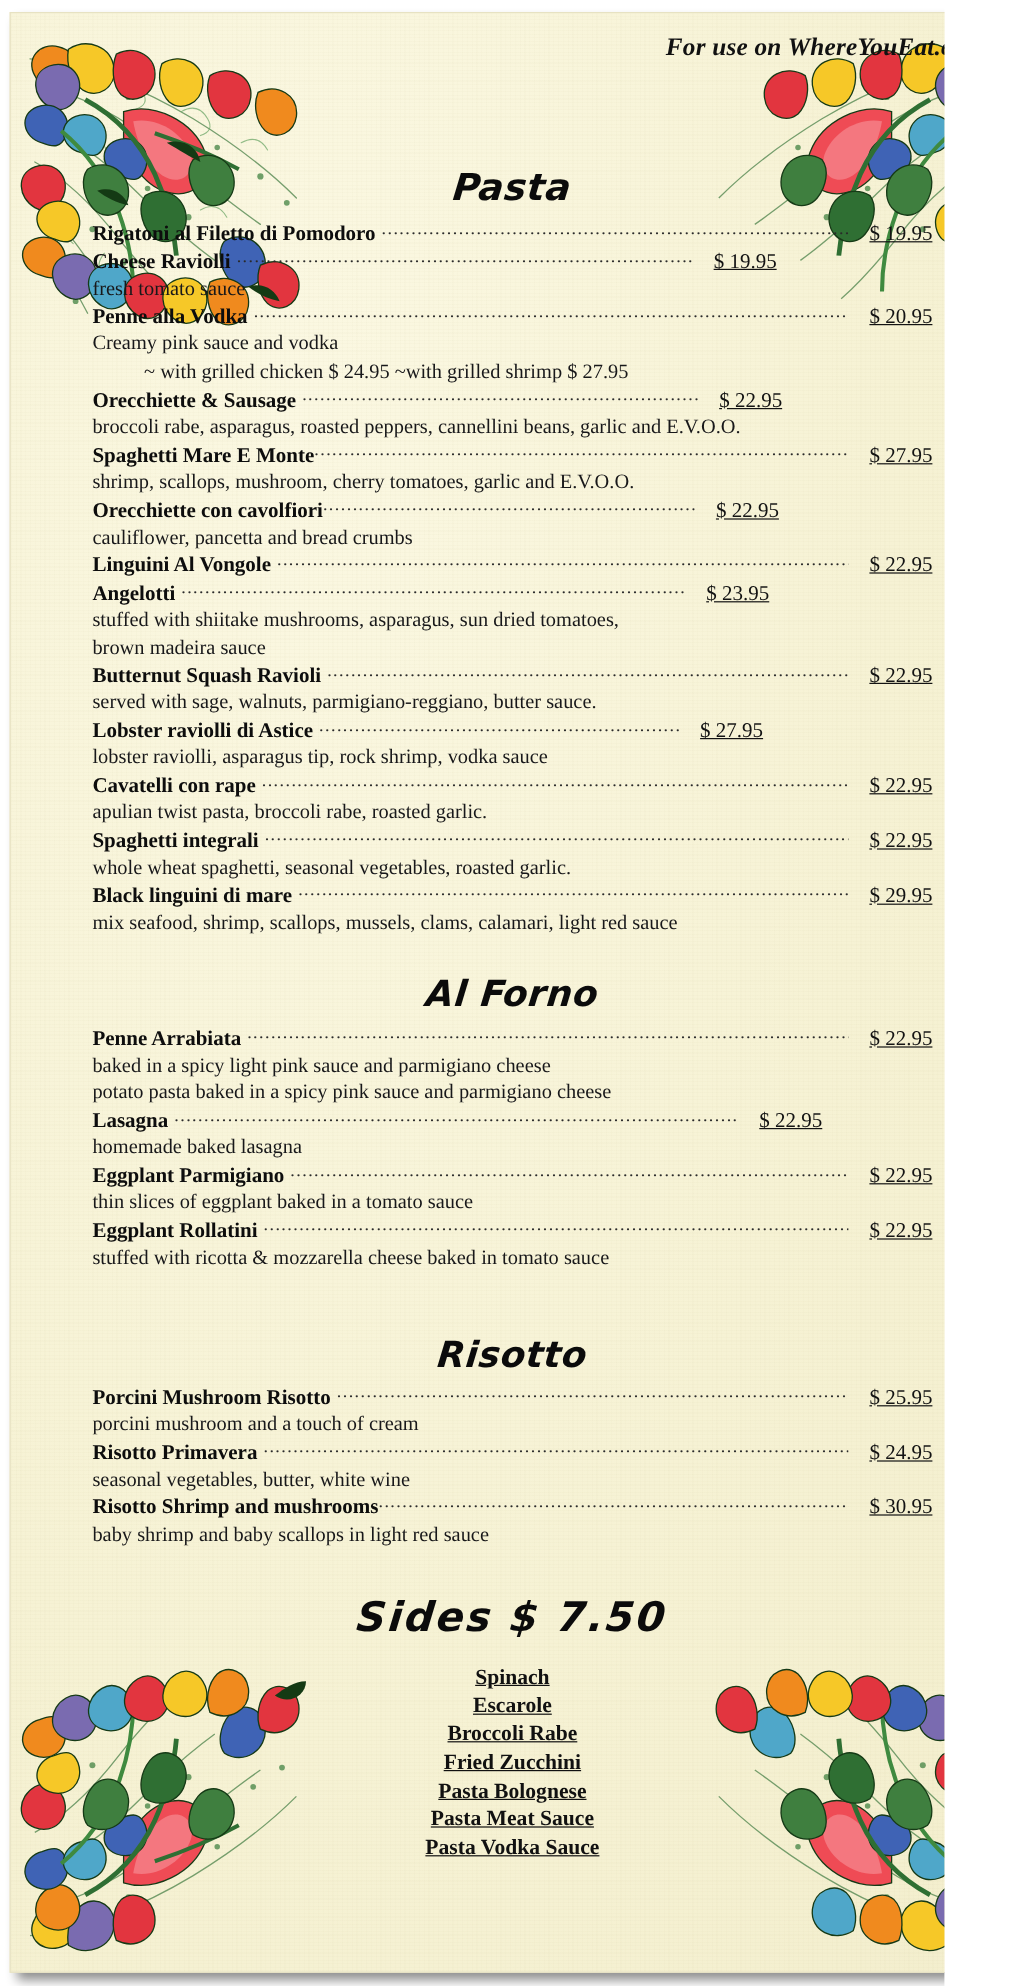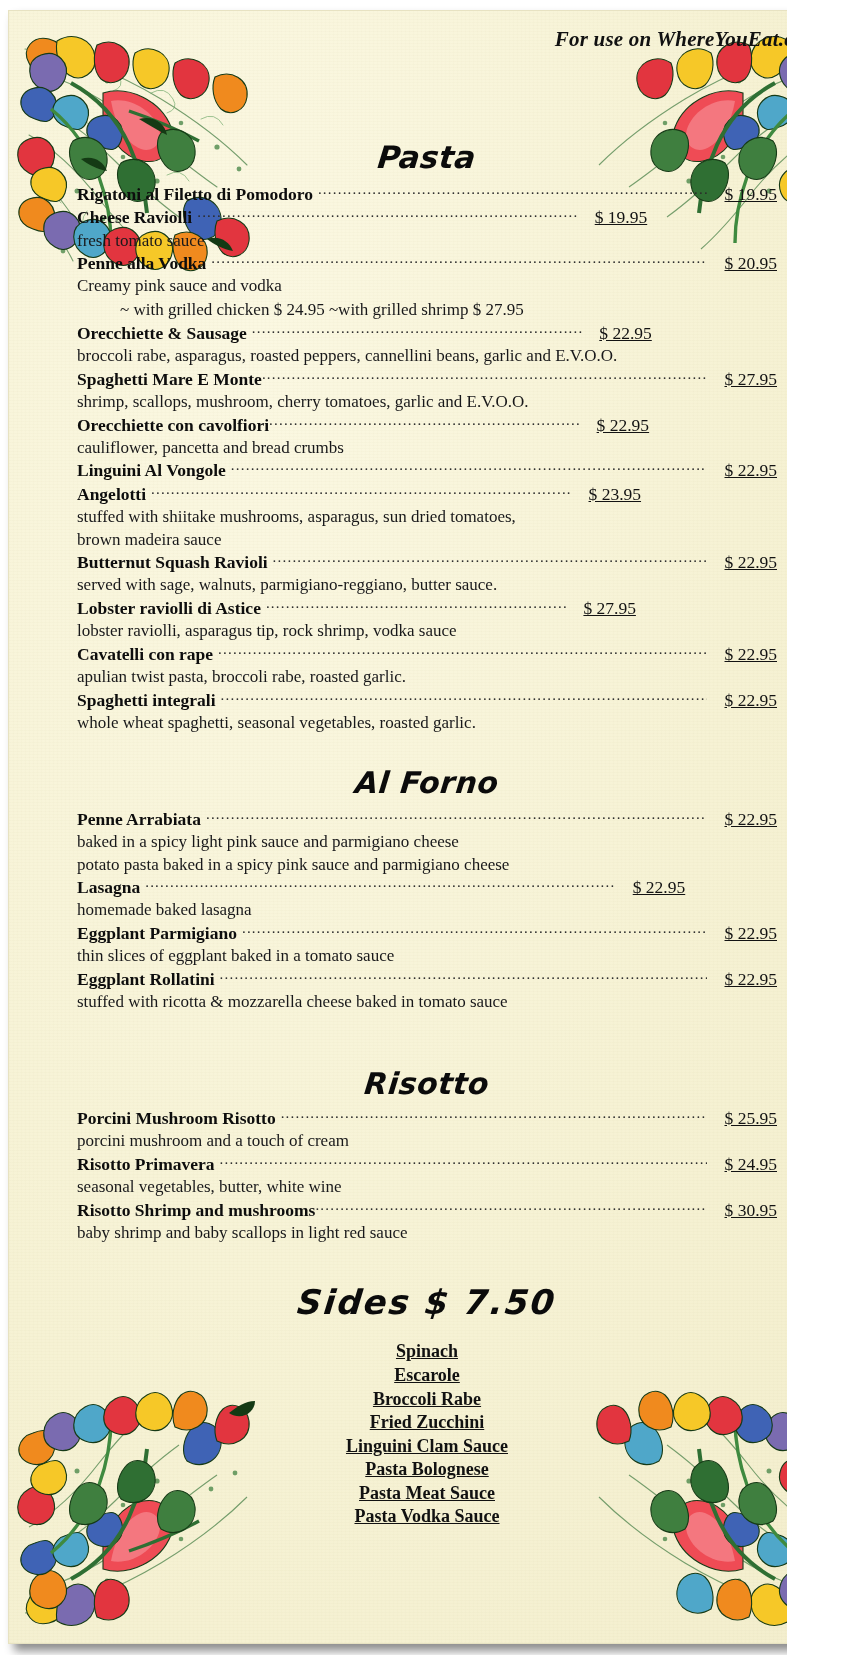--- a/index.html
+++ b/index.html
@@ -81,21 +81,21 @@
     letter-spacing: 0.5px;
     transform: skewX(-6deg);
   }
   .title-pasta   { font-size: 31px; margin: 128px 0 8px 0; }
   .title-alforno { font-size: 30px; margin: 30px 0 8px 0; }
   .title-risotto { font-size: 30px; margin: 52px 0 6px 0; }
   .title-sides   { font-size: 34px; margin: 38px 0 18px 0; letter-spacing: 2px; }
 
   .item-row {
     display: flex;
-    align-items: flex-start;
+    align-items: center;
     font-size: 17.5px;
     line-height: 1.33;
     color: #131313;
     white-space: nowrap;
   }
   .item-name {
     font-weight: bold;
     font-size: 17.5px;
     color: #0d0d0d;
     flex: 0 0 auto;
@@ -502,20 +502,28 @@
 
         <div>
           <div class="item-row">
               <span class="item-name">Spaghetti integrali</span>
               <span class="leader"></span>
               <span class="price">$ 22.95</span>
             </div>
           <div class="item-desc">whole wheat spaghetti, seasonal vegetables, roasted garlic.</div>
         </div>
 
+        <div>
+          <div class="item-row">
+              <span class="item-name">Black linguini di mare</span>
+              <span class="leader"></span>
+              <span class="price">$ 29.95</span>
+            </div>
+          <div class="item-desc">mix seafood, shrimp, scallops, mussels, clams, calamari, light red sauce</div>
+        </div>
       </div>
 
       <div class="section-title title-alforno">Al Forno</div>
 
       <div class="group">
         <div>
           <div class="item-row">
               <span class="item-name">Penne Arrabiata</span>
               <span class="leader"></span>
               <span class="price">$ 22.95</span>
@@ -580,21 +588,20 @@
         </div>
       </div>
 
       <div class="section-title title-sides">Sides  $ 7.50</div>
 
       <div class="sides-list">
         <div>Spinach</div>
         <div>Escarole</div>
         <div>Broccoli Rabe</div>
         <div>Fried Zucchini</div>
-        <div>Linguini Clam Sauce</div>
         <div>Pasta Bolognese</div>
         <div>Pasta Meat Sauce</div>
         <div>Pasta Vodka Sauce</div>
       </div>
 
     </div>
   </div>
 </div>
 
 </body></html>

